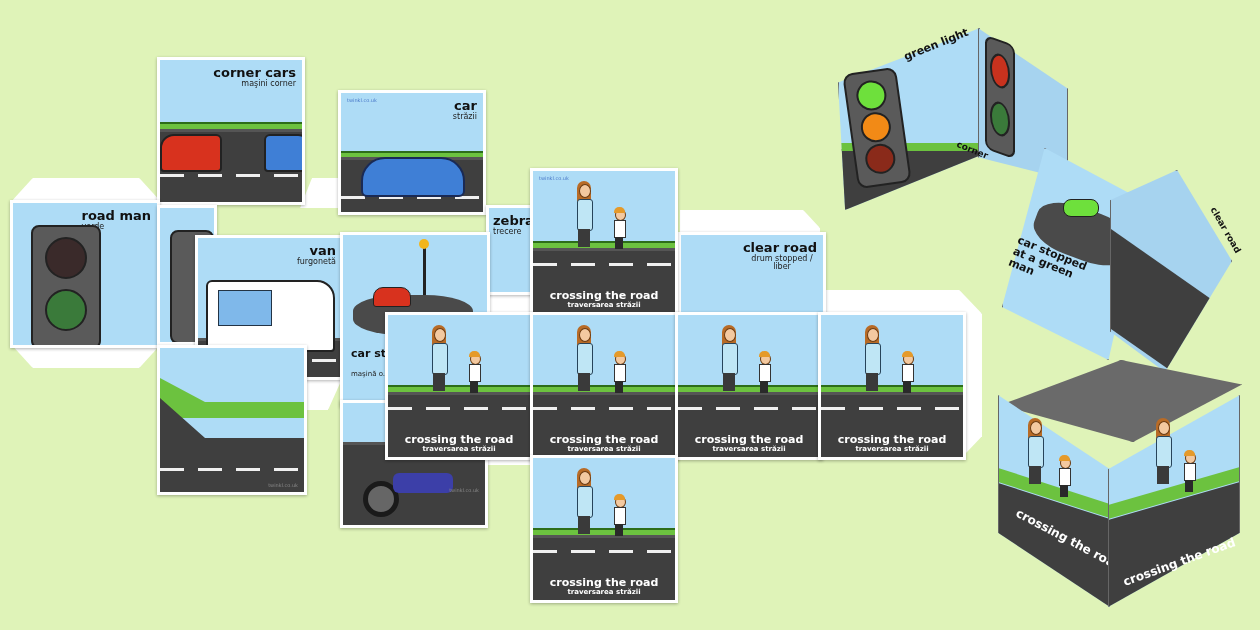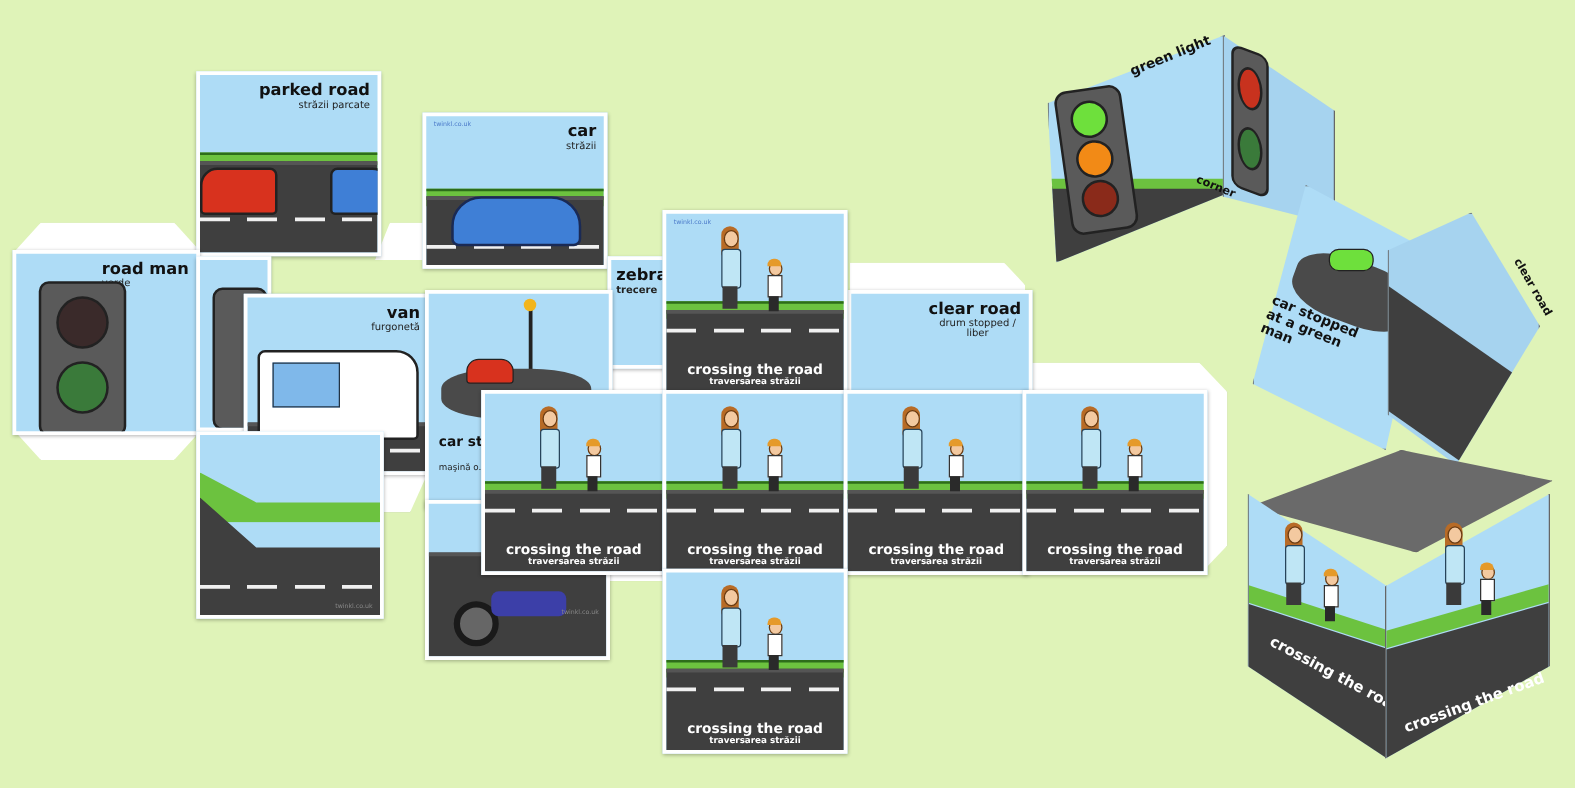--- a/index.html
+++ b/index.html
@@ -35,21 +35,21 @@
 <div>
 
   <div class="tab" style="left:12px;top:178px;width:148px;height:190px;clip-path:polygon(14% 0,86% 0,100% 12%,100% 88%,86% 100%,14% 100%,0 88%,0 12%);"></div>
   <div class="tab" style="left:300px;top:178px;width:60px;height:30px;clip-path:polygon(20% 0,100% 0,100% 100%,0 100%);"></div>
   <div class="tab" style="left:680px;top:210px;width:140px;height:100px;clip-path:polygon(0 0,88% 0,100% 18%,100% 100%,0 100%);"></div>
   <div class="tab" style="left:820px;top:290px;width:162px;height:170px;clip-path:polygon(0 0,86% 0,100% 14%,100% 86%,86% 100%,0 100%);"></div>
   <div class="tab" style="left:372px;top:285px;width:160px;height:180px;clip-path:polygon(14% 0,100% 0,100% 100%,14% 100%,0 86%,0 14%);"></div>
   <div class="tab" style="left:196px;top:370px;width:150px;height:40px;clip-path:polygon(0 0,100% 0,88% 100%,12% 100%);"></div>
 
   <div class="card" style="left:157px;top:57px;width:148px;height:148px;">
-    <div class="title"><span>parked road</span><span class="sub">străzii parcate</span></div>
+    <div class="title"><span>corner cars</span><span class="sub">maşini corner</span></div>
     <div class="grass" style="top:62px;"></div>
     <div class="road" style="height:70px;">
         <div class="dash" style="top:60%;"></div>
       </div>
     <div class="abs" style="left:0;top:74px;width:58px;height:34px;background:#d8321e;border:2px solid #222;border-radius:14px 6px 4px 4px;"></div>
     <div class="abs" style="left:104px;top:74px;width:44px;height:34px;background:#3f7fd6;border:2px solid #222;border-radius:6px 14px 4px 4px;"></div>
   </div>
 
   <div class="card" style="left:338px;top:90px;width:148px;height:125px;padding-left:24px;">
     <div class="watermark">twinkl.co.uk</div>
@@ -77,21 +77,21 @@
     <div class="title"><span>van</span><span class="sub">furgonetă</span></div>
     <div class="road" style="height:36px;">
         <div class="dash" style="top:50%;"></div>
       </div>
     <div class="abs" style="left:8px;top:42px;width:125px;height:68px;background:#fff;border:2px solid #222;border-radius:6px 18px 4px 4px;">
       <div class="abs" style="left:10px;top:8px;width:52px;height:34px;background:#7fb8ea;border:1px solid #234;"></div>
     </div>
   </div>
 
   <div class="card" style="left:486px;top:205px;width:50px;height:90px;">
-    <div class="title" style="right:auto;left:4px;"><span>zebra</span><span class="sub" style="text-align:left;font-weight:bold;">trecere</span></div>
+    <div class="title" style="right:auto;left:4px;"><span>zebra</span><span class="sub" style="text-align:left;">trecere</span></div>
   </div>
 
   <div class="card" style="left:340px;top:232px;width:150px;height:175px;">
     <div class="abs" style="left:80px;top:8px;width:3px;height:70px;background:#222;"></div>
     <div class="abs" style="left:76px;top:4px;width:10px;height:10px;border-radius:50%;background:#f2b51c;"></div>
     <div class="abs" style="left:10px;top:60px;width:120px;height:40px;background:#4a4a4a;border-radius:40%;"></div>
     <div class="abs" style="left:30px;top:52px;width:36px;height:18px;background:#d8321e;border-radius:10px 10px 3px 3px;border:1px solid #222;"></div>
     <div class="abs" style="left:8px;top:112px;font-weight:bold;font-size:11px;color:#111;">car st...</div>
     <div class="abs" style="left:8px;top:135px;font-size:7px;color:#222;">maşină o...</div>
   </div>

